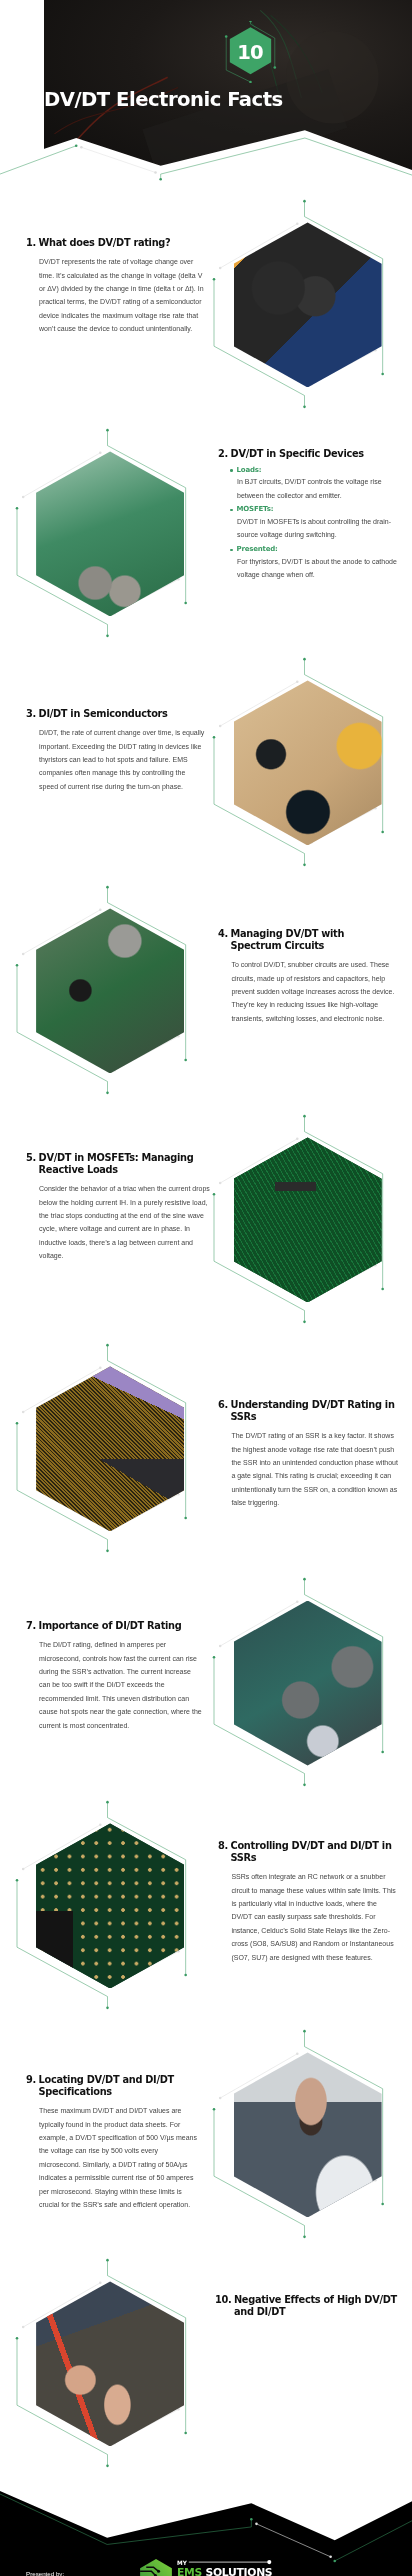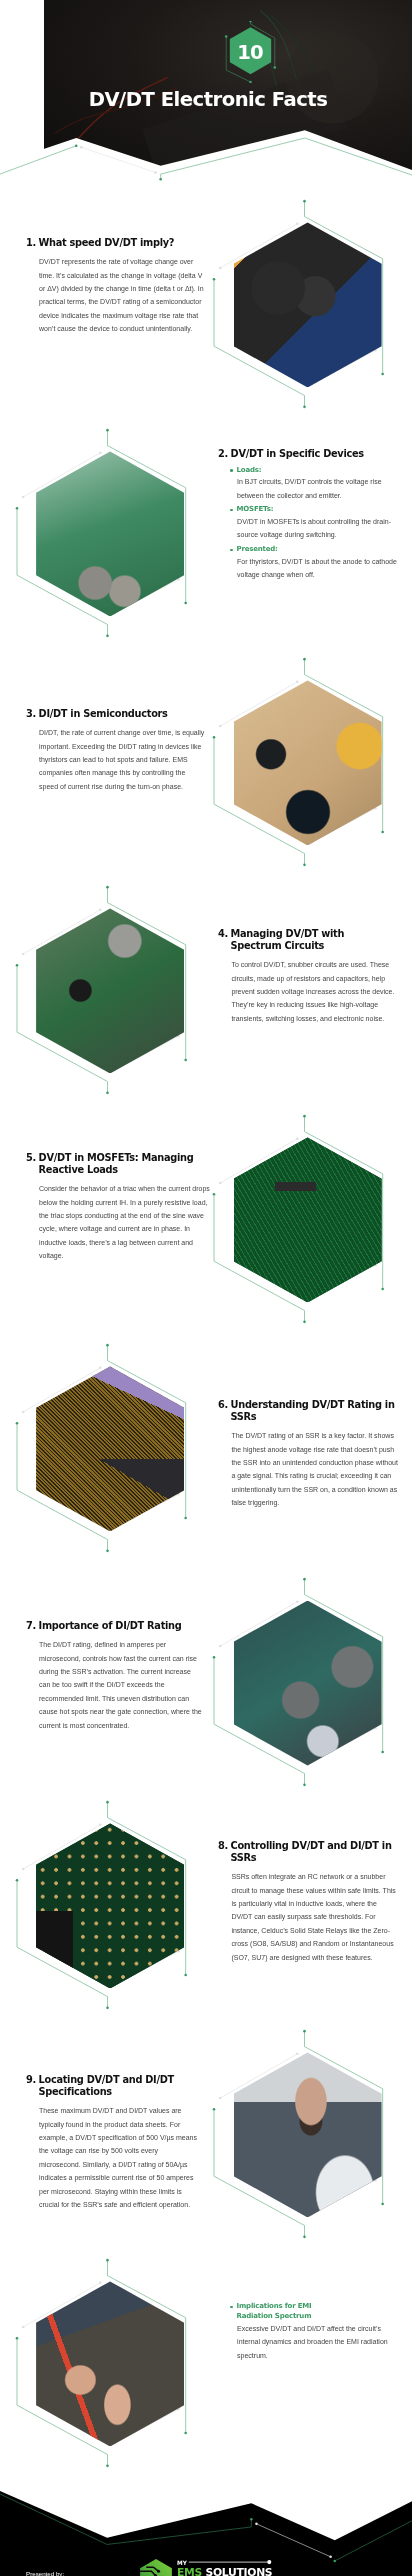--- a/index.html
+++ b/index.html
@@ -11,21 +11,21 @@
   .hero { position: absolute; left: 0; top: 0; width: 412px; height: 175px;
     background:
       radial-gradient(ellipse at 60% 30%, #2f2a26 0%, #1c1917 45%, #0e0d0c 100%);
     margin-left: 44px;
   }
   .hero-wires { position: absolute; inset: 0; }
   .hero-zig { position: absolute; left: 0; top: 0; width: 412px; height: 206px; }
   .badge { position: absolute; left: 178px; top: 20.6px; width: 57px; height: 62px; }
   .badge-num { position: absolute; left: 0; top: 29px; width: 412px; text-align: center;
     font-family: "DejaVu Sans", sans-serif; font-weight: bold; font-size: 19.6px; color: #fff; letter-spacing: -1px; line-height: 48px; }
-  .hero-title { position: absolute; left: 0; top: 88px; width: 328px; text-align: center;
+  .hero-title { position: absolute; left: 0; top: 88px; width: 328px; text-align: left;
     font-family: "DejaVu Sans", sans-serif; font-weight: bold; font-size: 19.6px; color: #fff; letter-spacing: -0.5px; }
 
   
   .section { position: absolute; left: 0; width: 412px; height: 229px; }
   .hex-wrap { position: absolute; width: 181px; height: 206px; }
   .hex-wrap svg.frame { position: absolute; left: 0; top: 0; width: 181px; height: 206px; overflow: visible; }
   .hex-img { position: absolute; left: 19.6px; top: 21.6px; width: 148px; height: 165px;
     clip-path: polygon(50% 0, 100% 25%, 100% 75%, 50% 100%, 0 75%, 0 25%); }
   .right .hex-wrap { left: 214px; }
   .left .hex-wrap { left: 16.5px; }
@@ -90,21 +90,21 @@
     <circle cx="158" cy="286" r="2.5" fill="#dddddd"></circle>
     <circle cx="302" cy="335" r="2.5" fill="#dddddd"></circle>
     <polyline points="312,348 312,338 592,268 800,340" stroke="#3a9a63" stroke-width="1" fill="none"></polyline>
     <circle cx="312" cy="348" r="2.5" fill="#3a9a63"></circle>
   </svg>
 
   <div class="section right" style="top:206px;">
     <div class="text-col" style="top:31px;">
       <h2 class="heading">
         <span class="num">1.</span>
-        <span class="ttl">What speed DV/DT imply?</span>
+        <span class="ttl">What does DV/DT rating?</span>
       </h2>
       <p class="body">DV/DT represents the rate of voltage change over time. It’s calculated as the change in voltage (delta V or ΔV) divided by the change in time (delta t or Δt). In practical terms, the DV/DT rating of a semiconductor device indicates the maximum voltage rise rate that won’t cause the device to conduct unintentionally.</p>
     </div>
     <div class="hex-wrap" style="top:-5.2px;">
       <svg class="frame" viewBox="0 0 352 400">
         <polyline points="176,0 176,30 328,112 328,336" stroke="#3a9a63" stroke-width="1" fill="none"></polyline>
         <circle cx="176" cy="0" r="2.5" fill="#3a9a63"></circle>
           <circle cx="328" cy="336" r="2.5" fill="#3a9a63"></circle>
         <polyline points="162,44 12,130" stroke="#e0e0e0" stroke-width="1.2" fill="none"></polyline>
         <circle cx="162" cy="44" r="2.5" fill="#e0e0e0"></circle>
@@ -371,28 +371,25 @@
         <polyline points="0,152 0,282 176,378 176,400" stroke="#3a9a63" stroke-width="1" fill="none"></polyline>
         <circle cx="0" cy="152" r="2.5" fill="#3a9a63"></circle>
           <circle cx="176" cy="400" r="2.5" fill="#3a9a63"></circle>
         <polyline points="190,356 314,290" stroke="#e0e0e0" stroke-width="1.2" fill="none"></polyline>
         <circle cx="190" cy="356" r="2.5" fill="#e0e0e0"></circle>
           <circle cx="314" cy="290" r="2.5" fill="#e0e0e0"></circle>
       </svg>
       <div class="hex-img" style="background: radial-gradient(ellipse at 30% 60%, #d4a488 0 10%, transparent 11%), radial-gradient(ellipse at 55% 75%, #d8ab90 0 11%, transparent 12%), linear-gradient(70deg, transparent 0 28%, #d9452e 28% 31%, transparent 31%), linear-gradient(160deg, #3b4654 0 30%, #4a4740 30% 100%);" aria-label="person-soldering-circuit-photo"></div>
     </div>
     <div class="text-col" style="top:29px;">
+      <h2 class="heading" style="margin-left:-3.1px;">
+        <span class="num">10.</span>
+        <span class="ttl">Negative Effects of High DV/DT and DI/DT</span>
+      </h2>
       <ul class="bullets" style="margin-top:8.2px;">
-        <li>
-          <div class="b-title" style="width:103px;">
-              <span class="dot"></span>
-              <span>Implications for EMI Radiation Spectrum</span>
-            </div>
-          <div class="b-body">Excessive DV/DT and DI/DT affect the circuit’s internal dynamics and broaden the EMI radiation spectrum.</div>
-        </li>
       </ul>
     </div>
   </div>
 
   <div class="footer">
     <svg viewBox="0 0 800 322">
       <polygon points="0,54 208,145 488,78 650,150 800,74 800,322 0,322" fill="#000000"></polygon>
       <polyline points="0,58 176,146 208,151 488,90" stroke="none" fill="none"></polyline>
       <polyline points="0,60 208,158 488,124 488,109" stroke="#3a9a63" stroke-width="1" fill="none"></polyline>
       <circle cx="488" cy="109" r="2.5" fill="#3a9a63"></circle>

